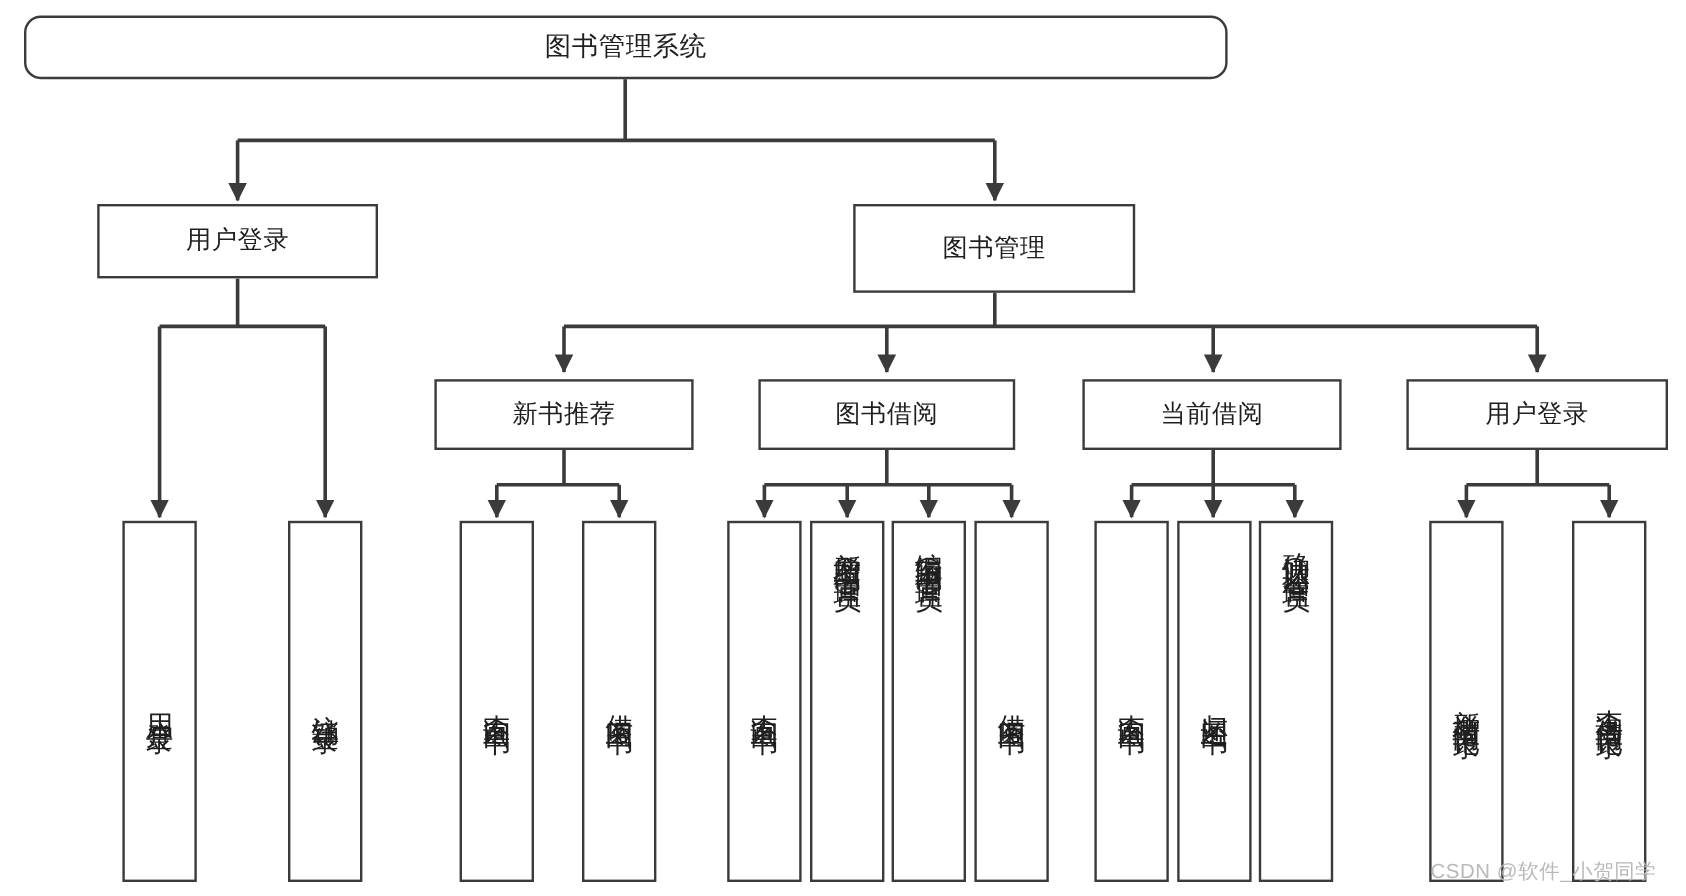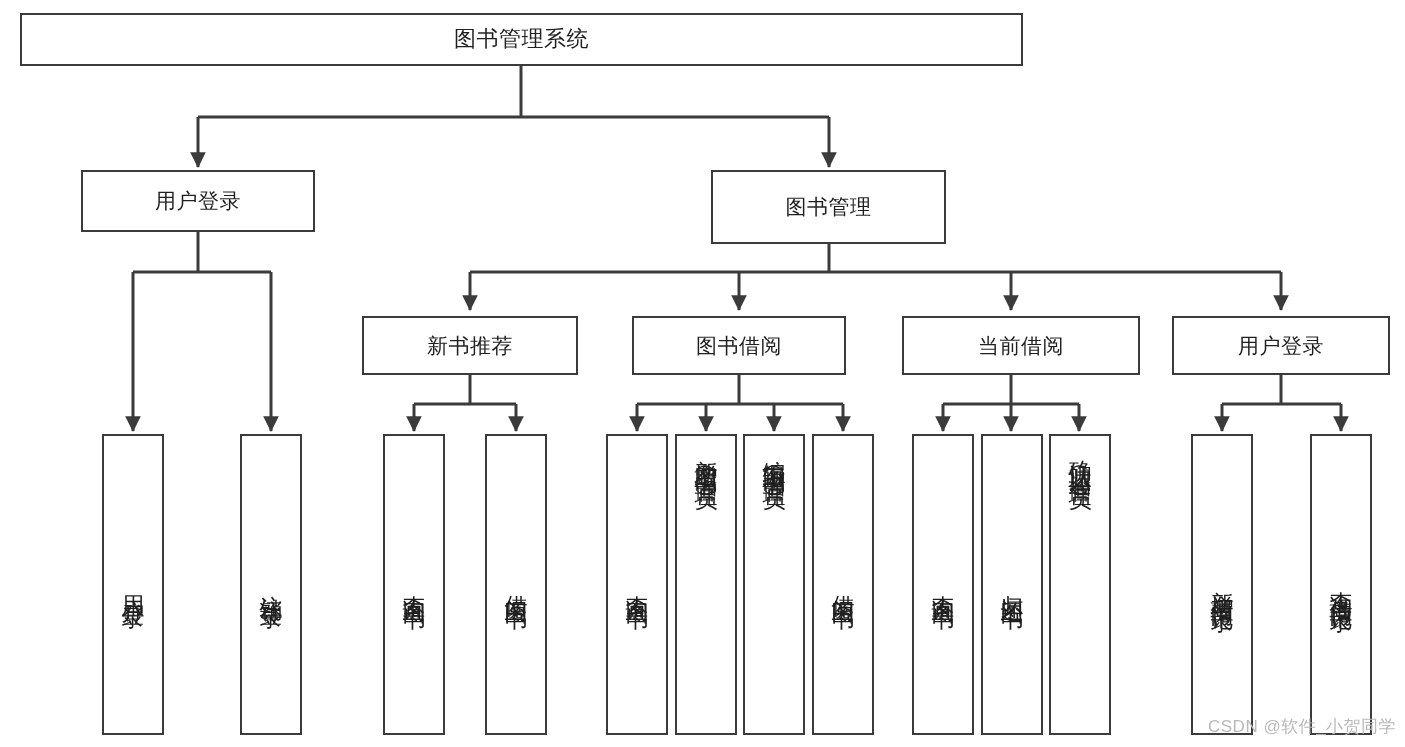--- a/index.html
+++ b/index.html
@@ -128,38 +128,38 @@
       <path d="M 1011 404 L 1011 431" marker-end="url(#arrow)"></path>
       <path d="M 1079 404 L 1079 431" marker-end="url(#arrow)"></path>
 
       <path d="M 1281 375 L 1281 404"></path>
       <path d="M 1222 404 L 1341 404"></path>
       <path d="M 1222 404 L 1222 431" marker-end="url(#arrow)"></path>
       <path d="M 1341 404 L 1341 431" marker-end="url(#arrow)"></path>
     </g>
   </svg>
 
-  <div class="node horiz root" style="left:20px; top:13px; width:1003px; height:53px;">
+  <div class="node horiz root" style="left:20px; top:13px; width:1003px; height:53px;border-radius:14px;">
     <span class="label">图书管理系统</span>
   </div>
 
   <div class="node horiz" style="left:81px; top:170px; width:234px; height:62px;">
     <span class="label">用户登录</span>
   </div>
   <div class="node horiz" style="left:711px; top:170px; width:235px; height:74px;">
     <span class="label">图书管理</span>
   </div>
 
   <div class="node horiz" style="left:632px; top:316px; width:214px; height:59px;">
     <span class="label">图书借阅</span>
   </div>
   <div class="node horiz" style="left:362px; top:316px; width:216px; height:59px;">
     <span class="label">新书推荐</span>
   </div>
-  <div class="node horiz" style="left:902px; top:316px; width:238px; height:59px;">
+  <div class="node horiz" style="left:902px; top:316px; width:216px; height:59px;">
     <span class="label">当前借阅</span>
   </div>
   <div class="node horiz" style="left:1172px; top:316px; width:218px; height:59px;">
     <span class="label">用户登录</span>
   </div>
 
   <div class="node vert center" style="left:102px; top:434px; width:62px; height:301px;">
     <span class="label">用户登录</span>
   </div>
   <div class="node vert center" style="left:240px; top:434px; width:62px; height:301px;">
@@ -196,15 +196,15 @@
     <span class="label">确认归还（管理员）</span>
   </div>
 
   <div class="node vert center" style="left:1191px; top:434px; width:62px; height:301px;">
     <span class="label">新增借阅记录</span>
   </div>
   <div class="node vert center" style="left:1310px; top:434px; width:62px; height:301px;">
     <span class="label">查询借阅记录</span>
   </div>
 
-  <div class="watermark" style="left:1192px; top:715px;padding-left:16px;">CSDN @软件_小贺同学</div>
+  <div class="watermark" style="left:1192px; top:715px;">CSDN @软件_小贺同学</div>
 
 </div>
 
 </body></html>

